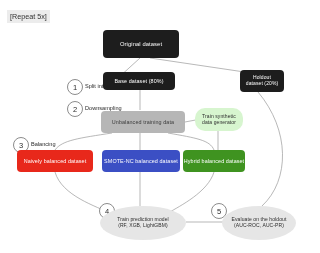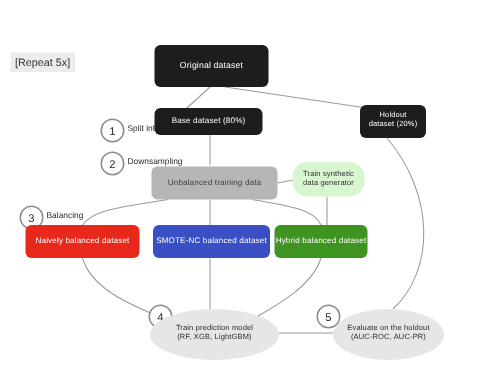--- a/index.html
+++ b/index.html
@@ -69,21 +69,21 @@
       <path d="M168,133 C196,138 210,140 214,150"></path>
       <path d="M218,131 L218,150"></path>
       <path d="M55,172 C62,196 96,206 112,214"></path>
       <path d="M140,172 L140,206"></path>
       <path d="M214,172 C208,192 180,206 168,213"></path>
       <path d="M186,222 L224,222"></path>
       <path d="M258,92 C290,130 290,180 262,206"></path>
     </g>
   </svg>
 
-  <div class="repeat" style="left:7px;top:10px;margin-top:25px;">[Repeat 5x]</div>
+  <div class="repeat" style="left:7px;top:10px;">[Repeat 5x]</div>
 
   <div class="node rect dark t6" style="left:103px;top:30px;width:76px;height:28px;">Original dataset</div>
 
   <div class="stepnum" style="left:67px;top:79px;">1</div>
   <div class="steplabel" style="left:85px;top:83px;">Split into training/holdout</div>
 
   <div class="node rect dark t55" style="left:103px;top:72px;width:72px;height:18px;">Base dataset (80%)</div>
 
   <div class="node rect dark t5" style="left:240px;top:70px;width:44px;height:22px;white-space:pre-line;">Holdout
 dataset (20%)</div>

